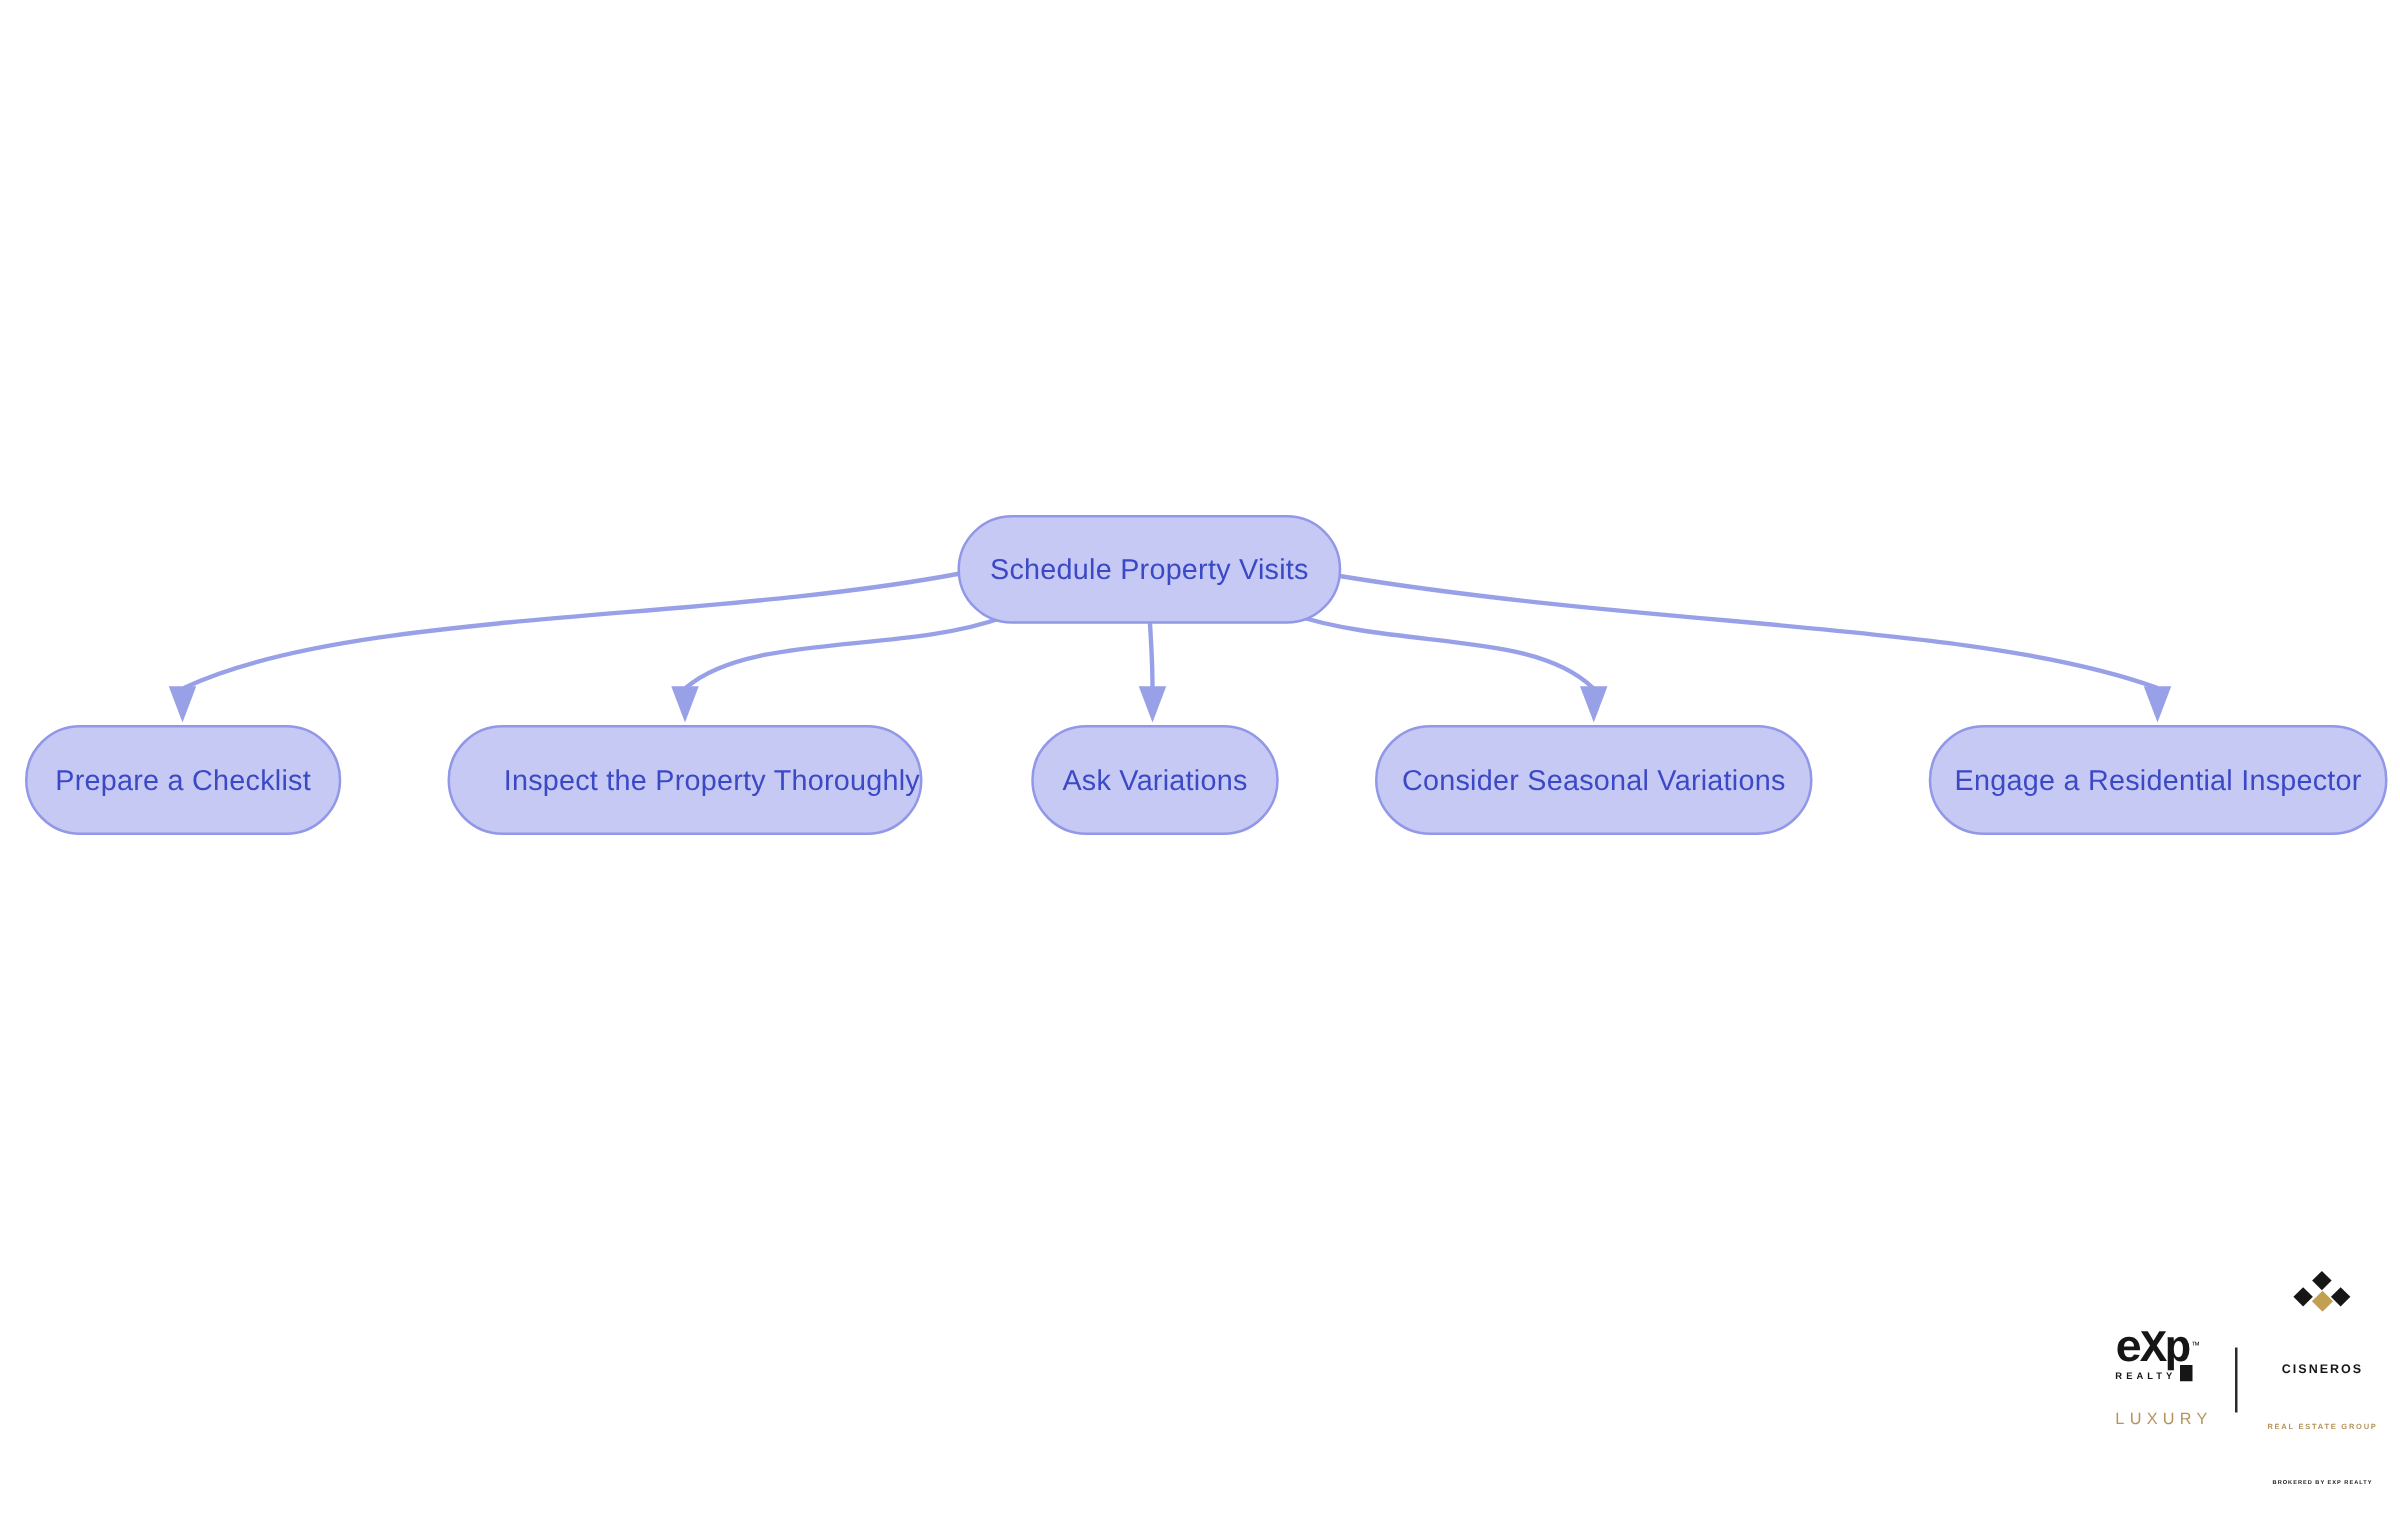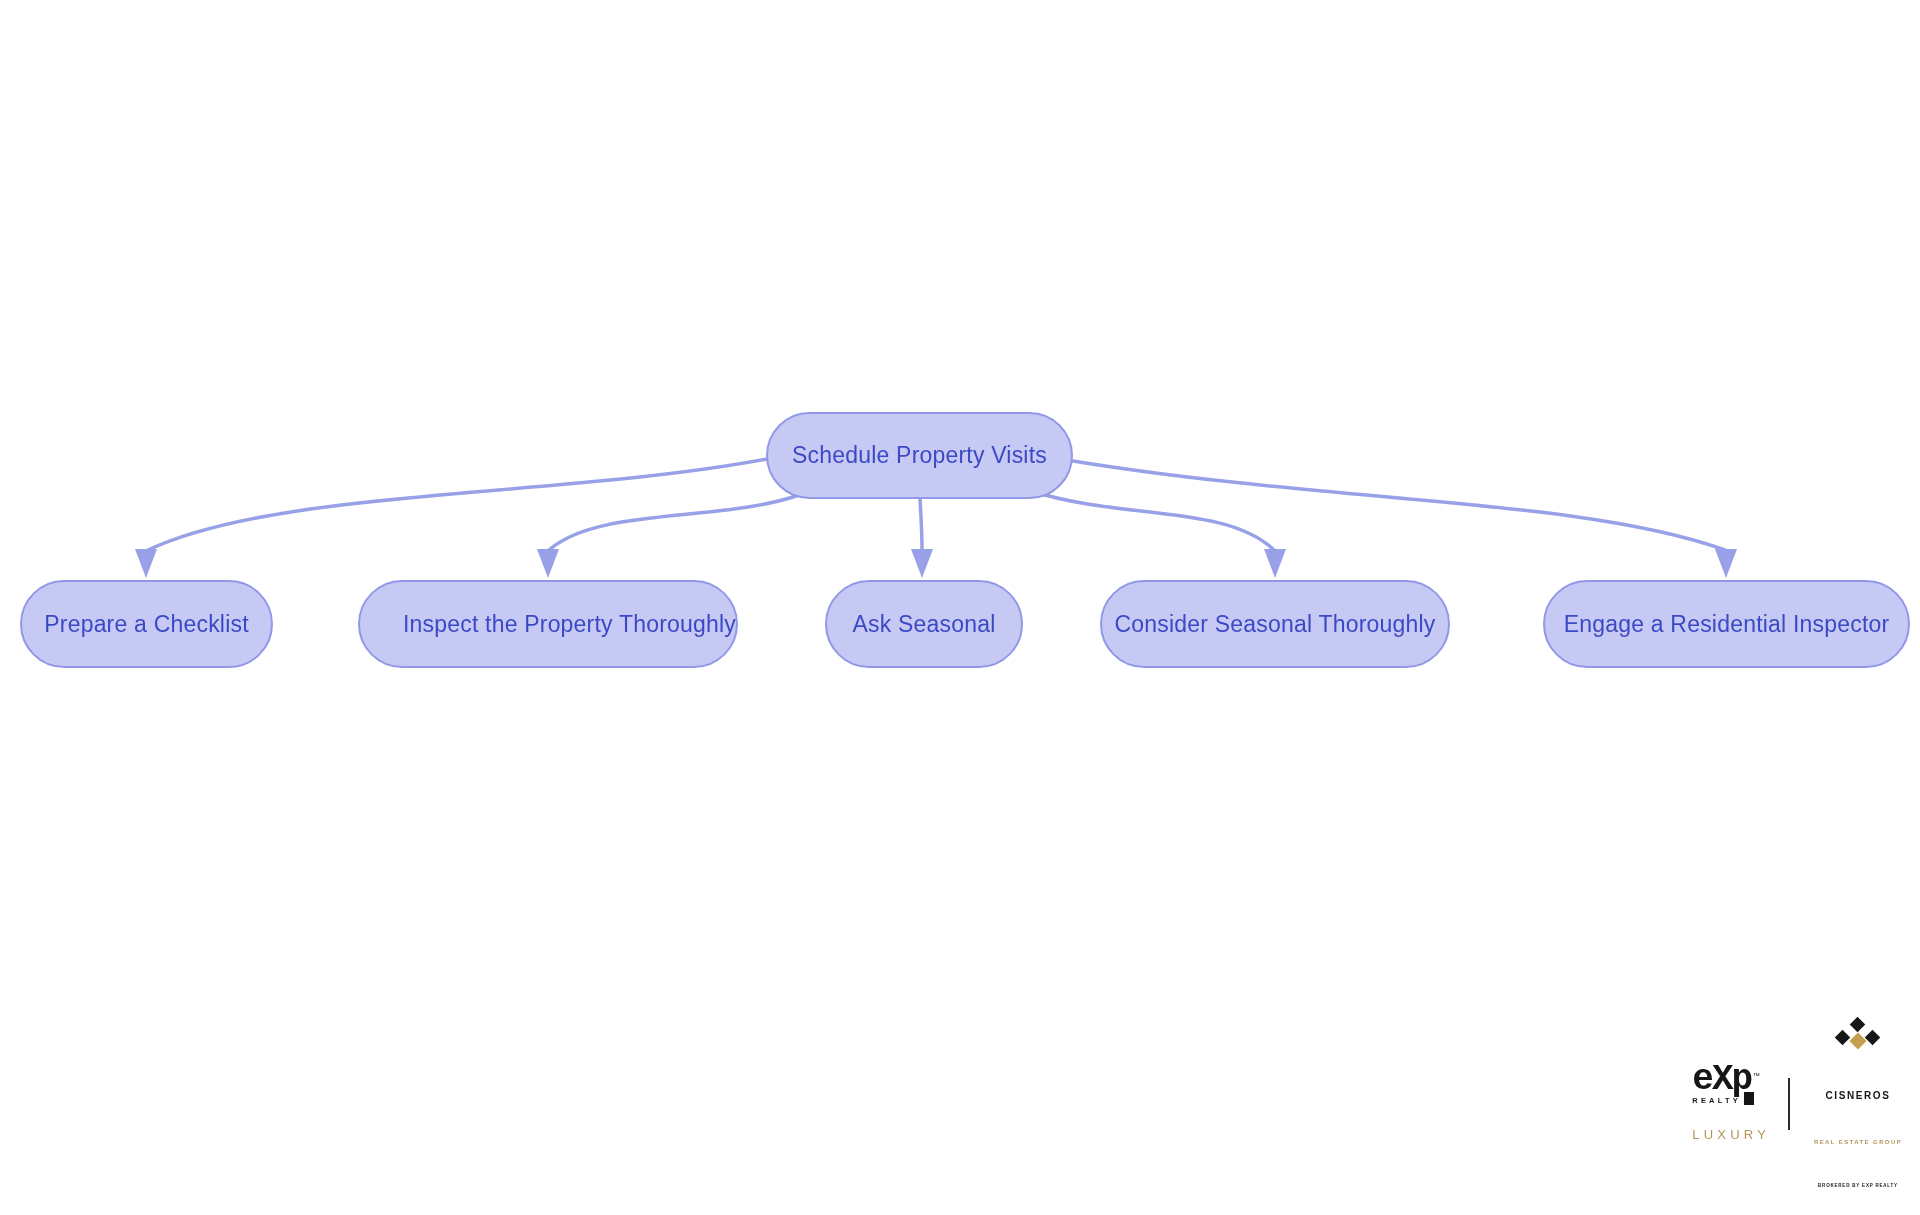--- a/index.html
+++ b/index.html
@@ -179,25 +179,25 @@
 
   <div class="node node-child node-c0">
     <span>Prepare a Checklist</span>
   </div>
 
   <div class="node node-child node-c1">
     <span>Inspect the Property Thoroughly</span>
   </div>
 
   <div class="node node-child node-c2">
-    <span>Ask Seasonal</span>
+    <span>Ask Variations</span>
   </div>
 
   <div class="node node-child node-c3">
-    <span>Consider Seasonal Thoroughly</span>
+    <span>Consider Seasonal Variations</span>
   </div>
 
   <div class="node node-child node-c4">
     <span>Engage a Residential Inspector</span>
   </div>
 
   <div class="branding">
     <div class="exp-logo">
       <div class="exp-wordmark">
         <span>eXp</span>

